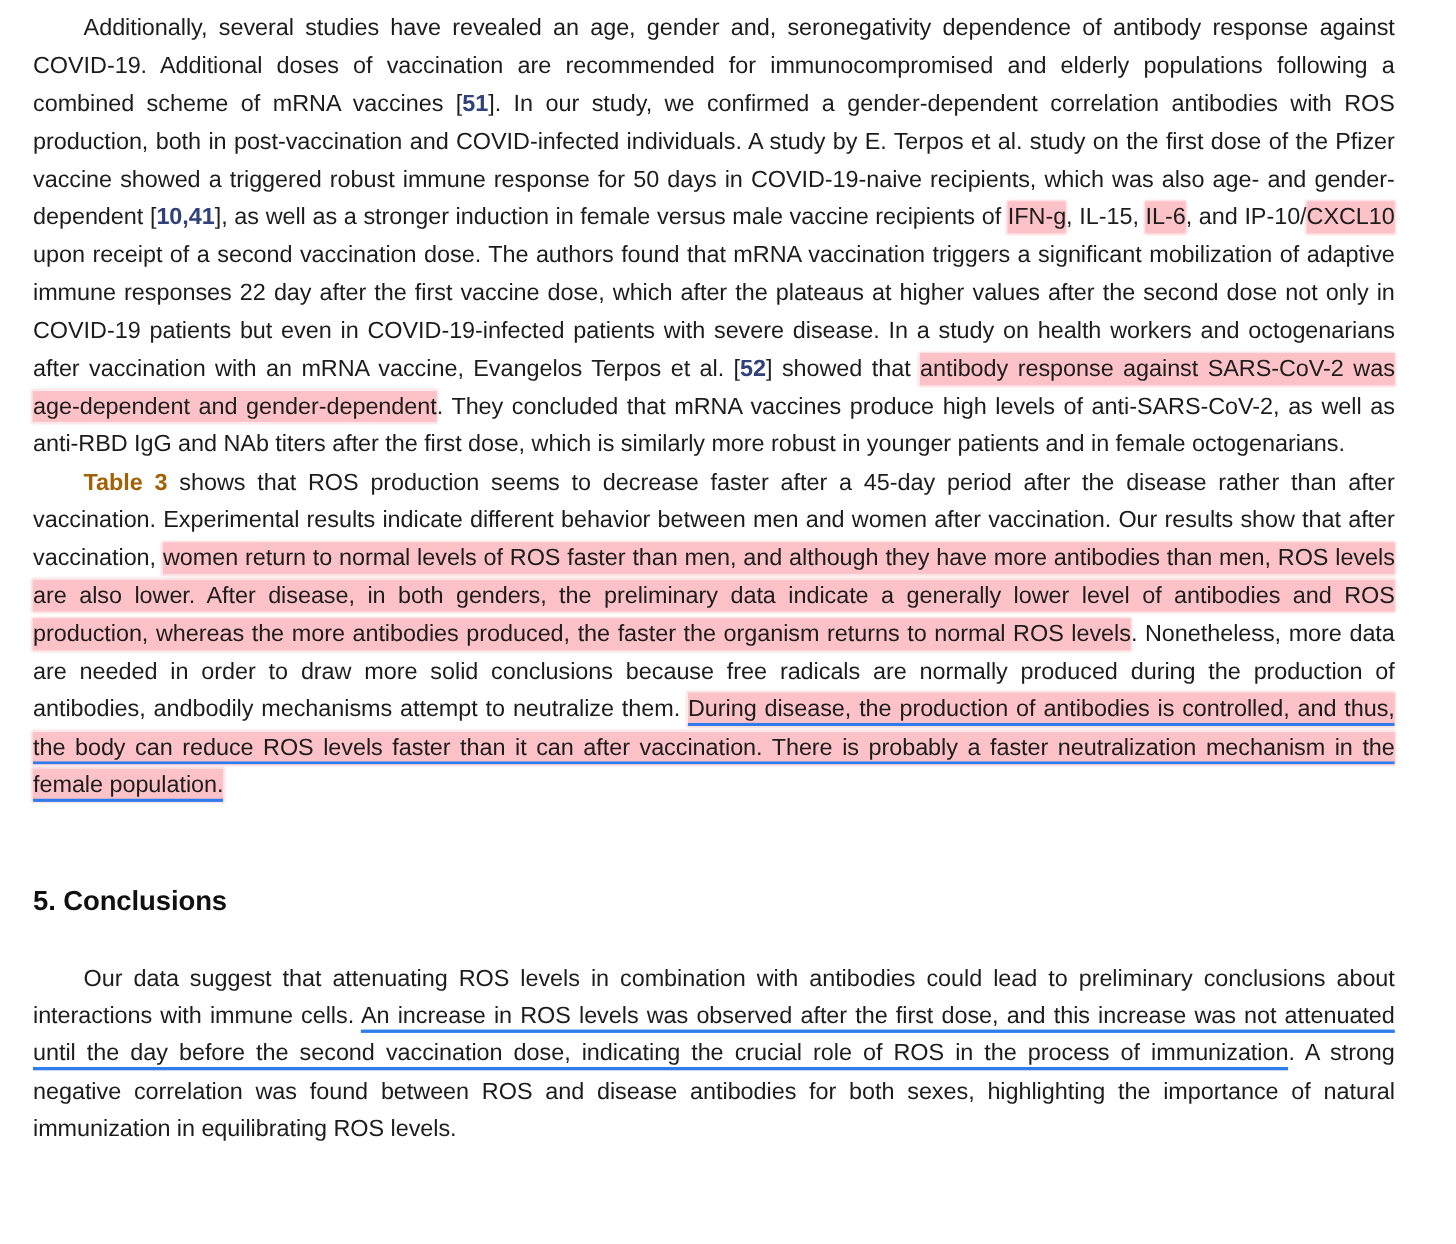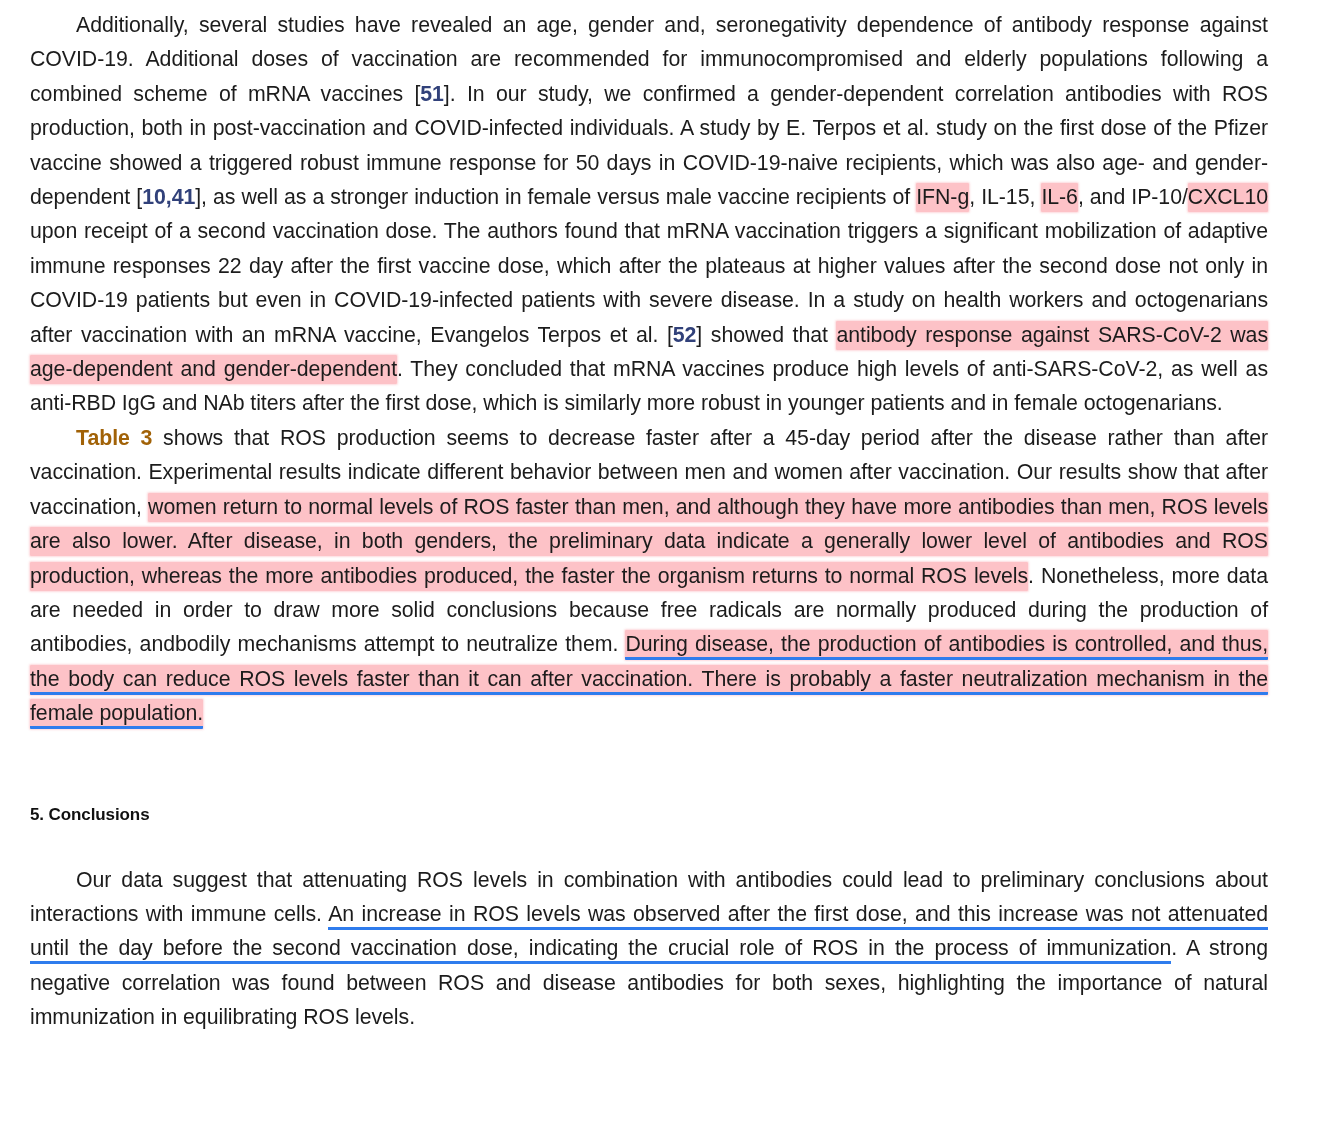--- a/index.html
+++ b/index.html
@@ -64,21 +64,21 @@
   }
 
   
   .xref {
     color: #a16207;
     font-weight: bold;
   }
 
   h2.section-heading {
     margin: 0;
-    font-size: 17px;
+    font-size: 25px;
     font-weight: bold;
     color: #101010;
     letter-spacing: -0.1px;
   }
 
   .gap-after-para3 { height: 74px; }
   .gap-after-heading { height: 38px; }
 </style>
 </head>
 <body>

